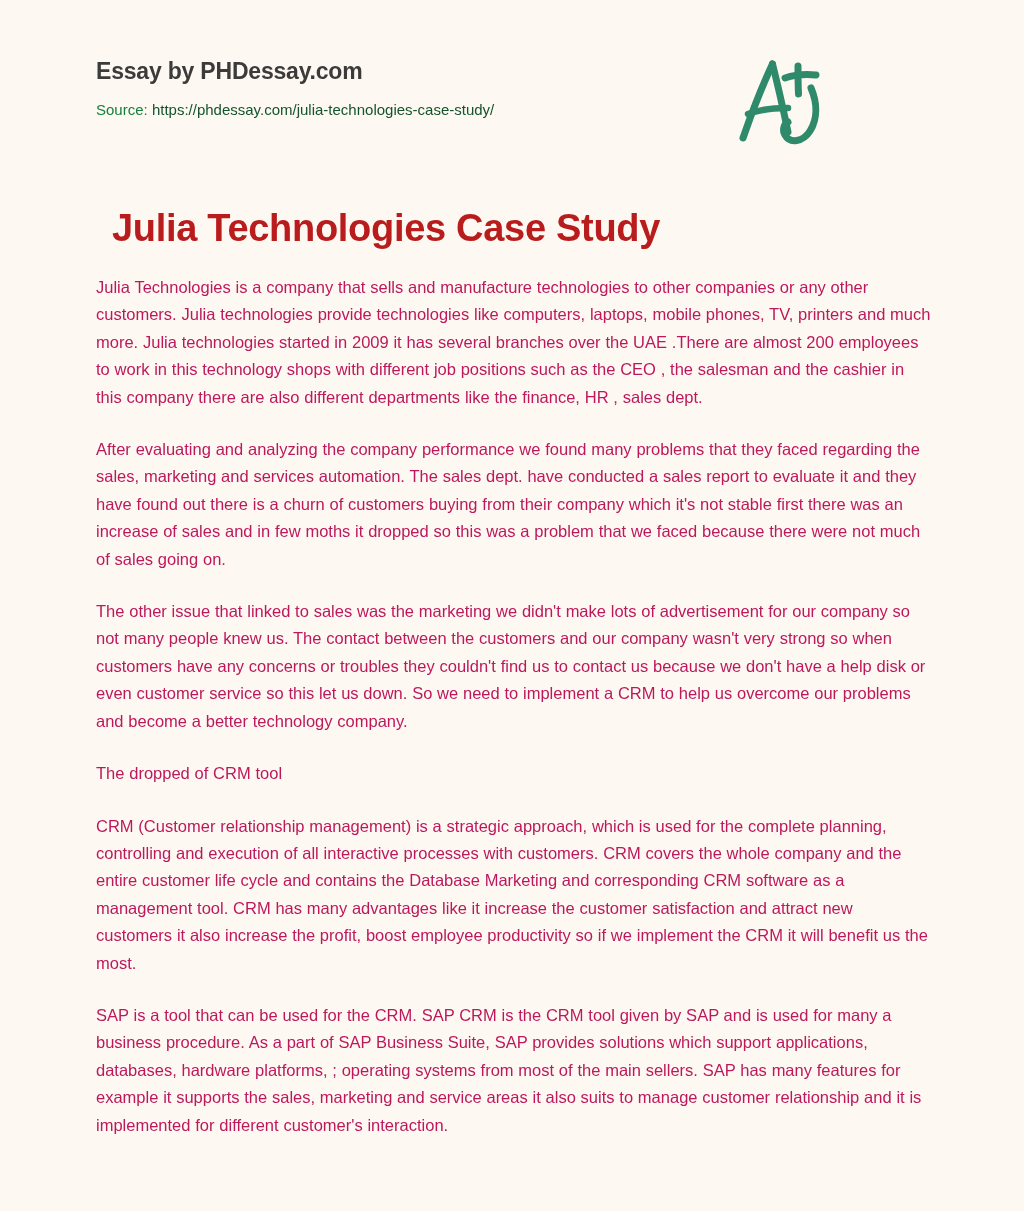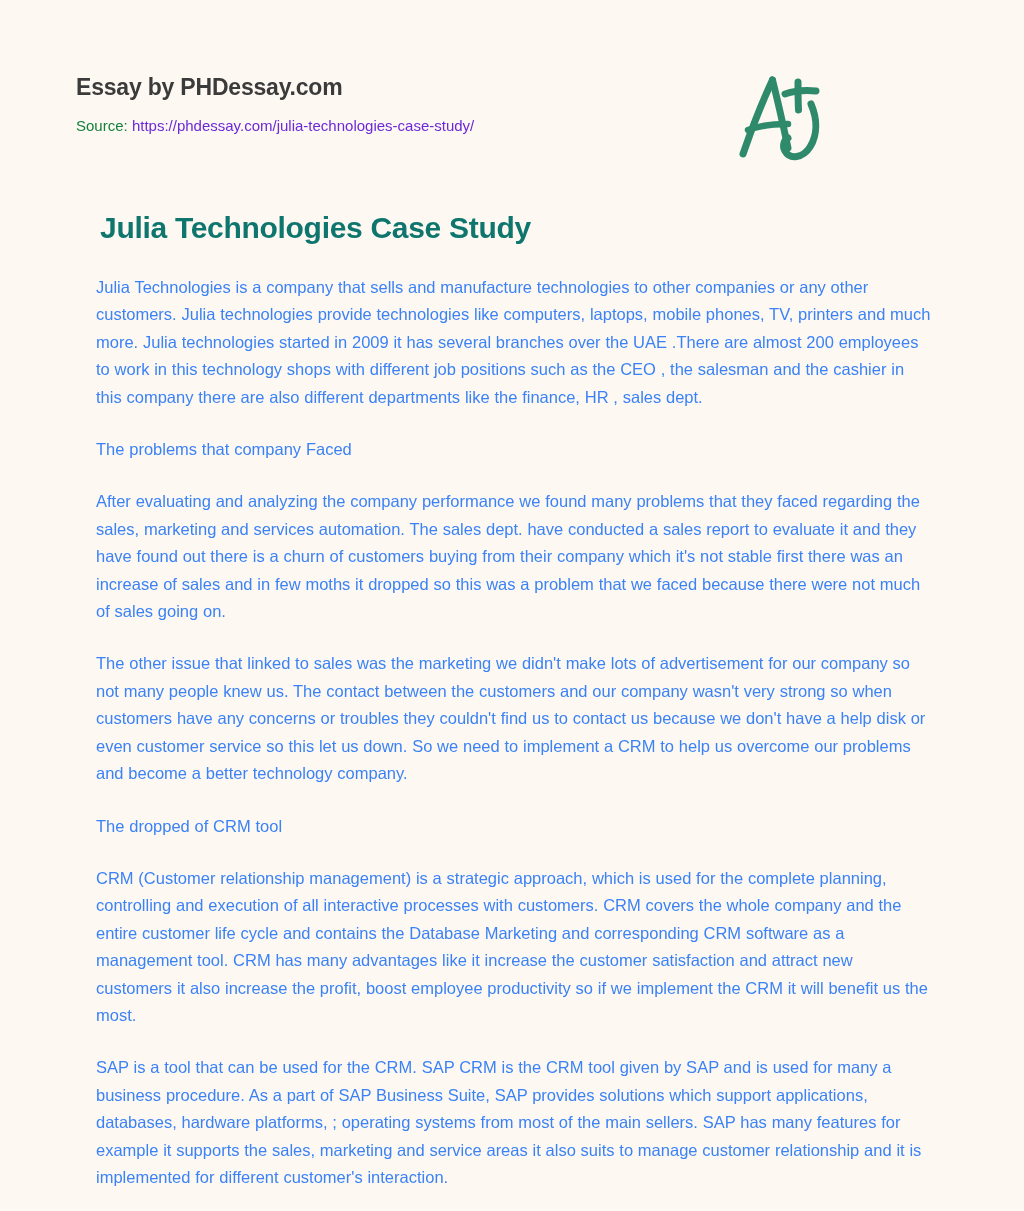--- a/index.html
+++ b/index.html
@@ -17,23 +17,23 @@
     position: relative;
     width: 1024px;
     height: 1211px;
     box-sizing: border-box;
   }
 
   
   .header {
     position: absolute;
     left: 0;
-    top: 16px;
+    top: 0;
     width: 924px;
-    padding: 56px 96px 0 76px;
+    padding: 56px 96px 0 96px;
     box-sizing: border-box;
     display: flex;
     justify-content: space-between;
     align-items: flex-start;
   }
   .header-left {
     display: block;
   }
   .brand-title {
     font-size: 23px;
@@ -47,21 +47,21 @@
   .source-line {
     margin-top: 13px;
     font-size: 15px;
     line-height: 22px;
     white-space: nowrap;
   }
   .source-label {
     color: #15803d;
   }
   .source-url {
-    color: #6d28d9;
+    color: #14532d;
     text-decoration: none;
     text-align: right;
   }
 
   
   .logo {
     width: 96px;
     height: 100px;
     margin-top: -4px;
     flex: 0 0 auto;
@@ -73,31 +73,31 @@
   }
 
   
   .doc {
     position: absolute;
     left: 96px;
     top: 208px;
     width: 836px;
   }
   .doc-title {
-    font-size: 30px;
+    font-size: 38px;
     font-weight: bold;
-    color: #0f766e;
+    color: #b91c1c;
     line-height: 40px;
-    margin: 0 0 26px 4px;
+    margin: 0 0 26px 16px;
     letter-spacing: -0.3px;
   }
   .para {
     font-size: 16.5px;
     line-height: 27.4px;
-    color: #3b82f6;
+    color: #be185d;
     margin: 0 0 25px 0;
     text-align: left;
     word-spacing: 0.2px;
   }
 </style>
 </head>
 <body>
 
 <div class="page">
 
@@ -127,21 +127,20 @@
           <path d="M79 36 C85 50, 86 66, 78 79 C71 90, 58 92, 53 83 C50 78, 52 72, 56 70" stroke-width="7"></path>
         </g>
       </svg>
     </div>
   </div>
 
   <div class="doc">
     <h1 class="doc-title">Julia Technologies Case Study</h1>
 
     <p class="para">Julia Technologies is a company that sells and manufacture technologies to other companies or any other customers. Julia technologies provide technologies like computers, laptops, mobile phones, TV, printers and much more. Julia technologies started in 2009 it has several branches over the UAE .There are almost 200 employees to work in this technology shops with different job positions such as the CEO , the salesman and the cashier in this company there are also different departments like the finance, HR , sales dept.</p>
-    <p class="para">The problems that company Faced</p>
     <p class="para">After evaluating and analyzing the company performance we found many problems that they faced regarding the sales, marketing and services automation. The sales dept. have conducted a sales report to evaluate it and they have found out there is a churn of customers buying from their company which it's not stable first there was an increase of sales and in few moths it dropped so this was a problem that we faced because there were not much of sales going on.</p>
     <p class="para">The other issue that linked to sales was the marketing we didn't make lots of advertisement for our company so not many people knew us. The contact between the customers and our company wasn't very strong so when customers have any concerns or troubles they couldn't find us to contact us because we don't have a help disk or even customer service so this let us down. So we need to implement a CRM to help us overcome our problems and become a better technology company.</p>
     <p class="para">The dropped of CRM tool</p>
     <p class="para">CRM (Customer relationship management) is a strategic approach, which is used for the complete planning, controlling and execution of all interactive processes with customers. CRM covers the whole company and the entire customer life cycle and contains the Database Marketing and corresponding CRM software as a management tool. CRM has many advantages like it increase the customer satisfaction and attract new customers it also increase the profit, boost employee productivity so if we implement the CRM it will benefit us the most.</p>
     <p class="para">SAP is a tool that can be used for the CRM. SAP CRM is the CRM tool given by SAP and is used for many a business procedure. As a part of SAP Business Suite, SAP provides solutions which support applications, databases, hardware platforms, ; operating systems from most of the main sellers. SAP has many features for example it supports the sales, marketing and service areas it also suits to manage customer relationship and it is implemented for different customer's interaction.</p>
 
   </div>
 
 </div>
 

